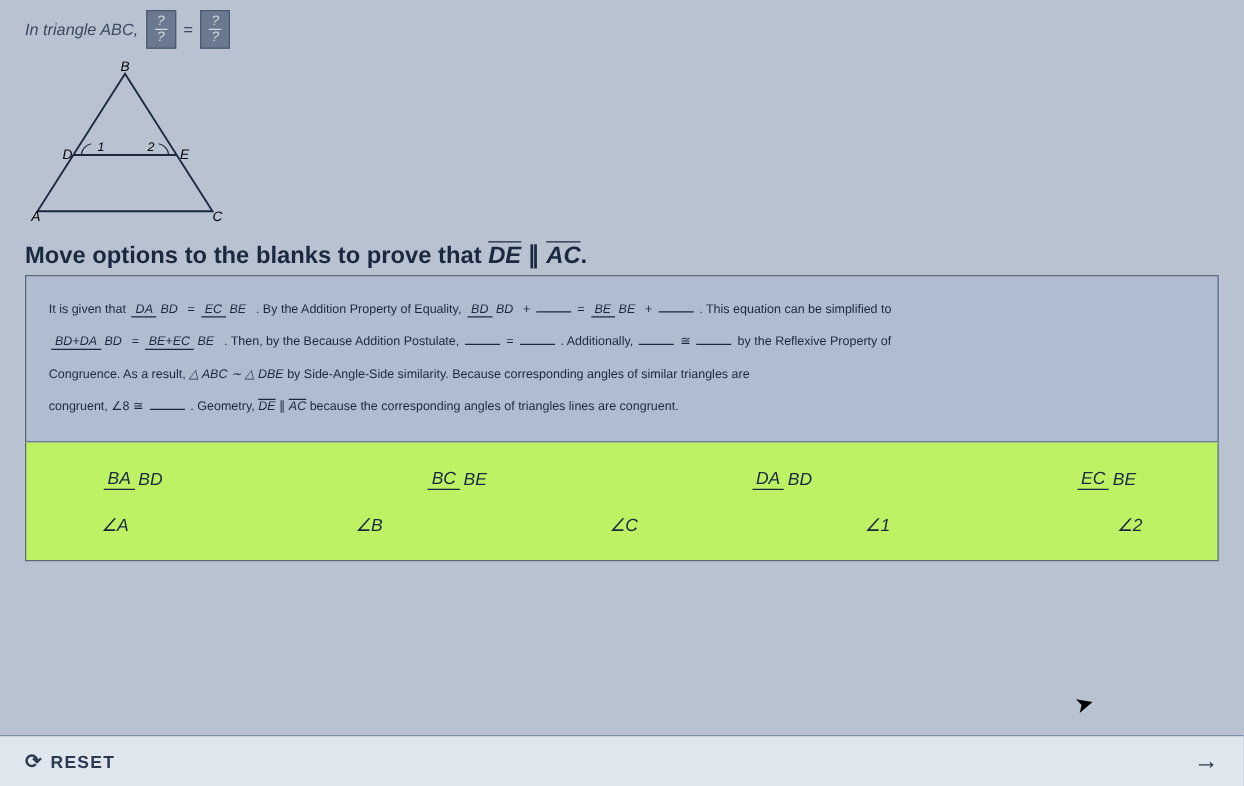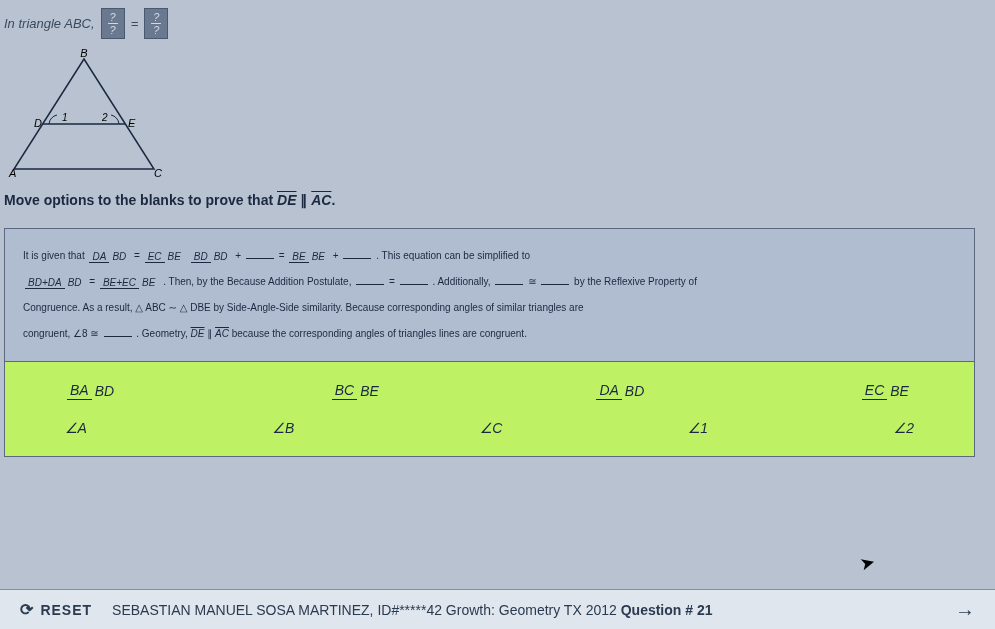--- a/index.html
+++ b/index.html
@@ -7,21 +7,21 @@
     font-family: Arial, sans-serif;
     background: #b8c2d0;
     width: 995px;
     height: 629px;
     overflow: hidden;
     position: relative;
     font-size: 13px;
     color: #1a2840;
   }
   .content-area {
-    padding: 8px 20px 0 4px;
+    padding: 8px 20px 0 20px;
   }
   .top-formula {
     font-size: 13px;
     font-style: italic;
     color: #3a4a60;
     margin-bottom: 10px;
     display: flex;
     align-items: center;
     gap: 6px;
   }
@@ -38,23 +38,23 @@
     line-height: 1.1;
   }
   .small-frac-box .num { border-bottom: 1px solid #d0d8e0; padding: 0 2px; }
   .diagram {
     width: 160px;
     height: 130px;
     margin-bottom: 10px;
   }
   .instructions {
     font-weight: bold;
-    font-size: 14px;
+    font-size: 19px;
     color: #1a2840;
-    margin-bottom: 20px;
+    margin-bottom: 4px;
   }
   .proof-box {
     border: 1px solid #5a6880;
     background: #b0bdd0;
     padding: 14px 18px;
     line-height: 2.6;
     font-size: 10px;
     color: #1a2840;
   }
   .proof-text { display: block; }
@@ -71,21 +71,21 @@
   .frac .den { padding: 0 3px; }
   .blank {
     display: inline-block;
     border-bottom: 1.5px solid #1a2840;
     min-width: 28px;
     height: 14px;
     vertical-align: baseline;
     margin: 0 2px;
   }
   .over { text-decoration: overline; font-style: italic; }
-  .it { }
+  .it { font-style: italic; }
   .options-box {
     border: 1px solid #5a6880;
     border-top: none;
     background: #bef264;
     padding: 20px 60px;
   }
   .options-row {
     display: flex;
     justify-content: space-between;
     margin-bottom: 20px;
@@ -183,20 +183,21 @@
       <span>It is given that </span>
       <span class="frac">
           <span class="num">DA</span>
           <span class="den">BD</span>
         </span>
       <span> = </span>
       <span class="frac">
           <span class="num">EC</span>
           <span class="den">BE</span>
         </span>
+      <span>. By the Addition Property of Equality, </span>
       <span class="frac">
           <span class="num">BD</span>
           <span class="den">BD</span>
         </span>
       <span> + </span>
       <span class="blank"></span>
       <span> = </span>
       <span class="frac">
           <span class="num">BE</span>
           <span class="den">BE</span>
@@ -271,19 +272,16 @@
 
 </div>
 
 <div class="cursor">➤</div>
 
 <div class="footer">
   <div class="reset-btn">
     <span class="reset-icon">⟳</span>
     <span>RESET</span>
   </div>
-  <div class="student-info">
-    <span>SEBASTIAN MANUEL SOSA MARTINEZ, ID#*****42  Growth: Geometry TX 2012 </span><span class="qnum">Question # 21</span>
-  </div>
   <div class="arrow-btn">
     <span>→</span>
   </div>
 </div>
 
 </body></html>

